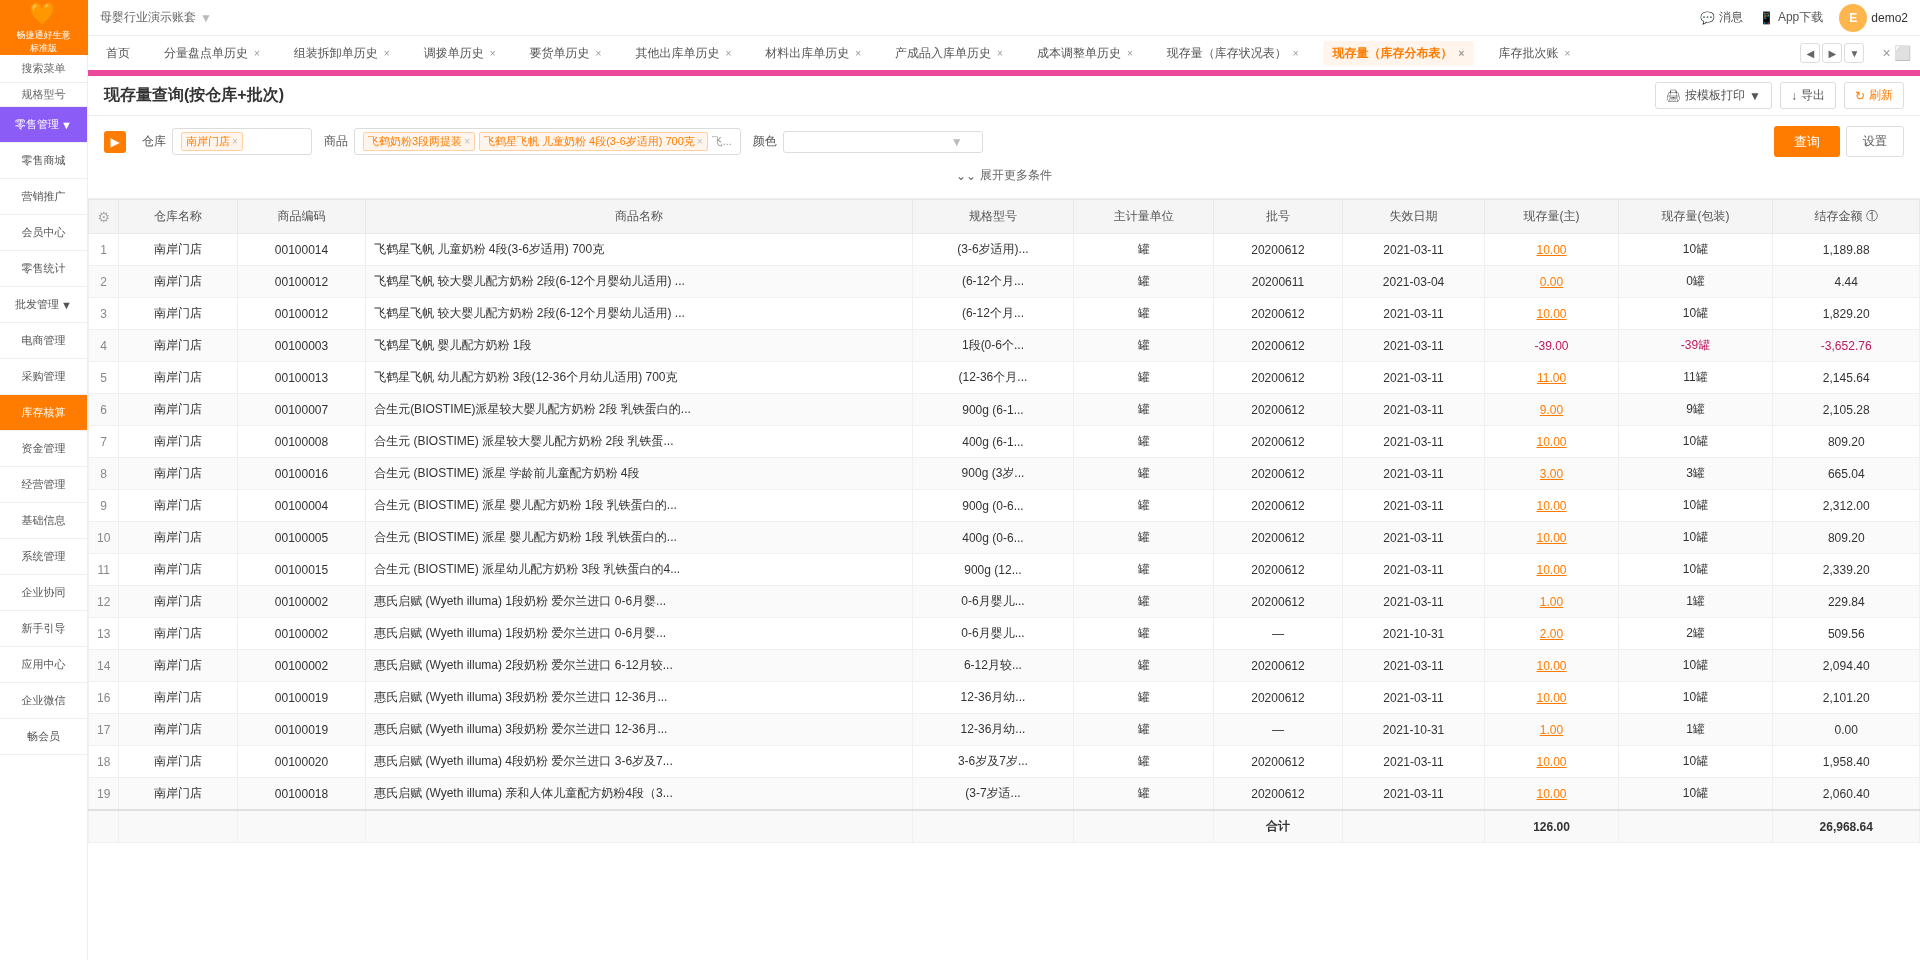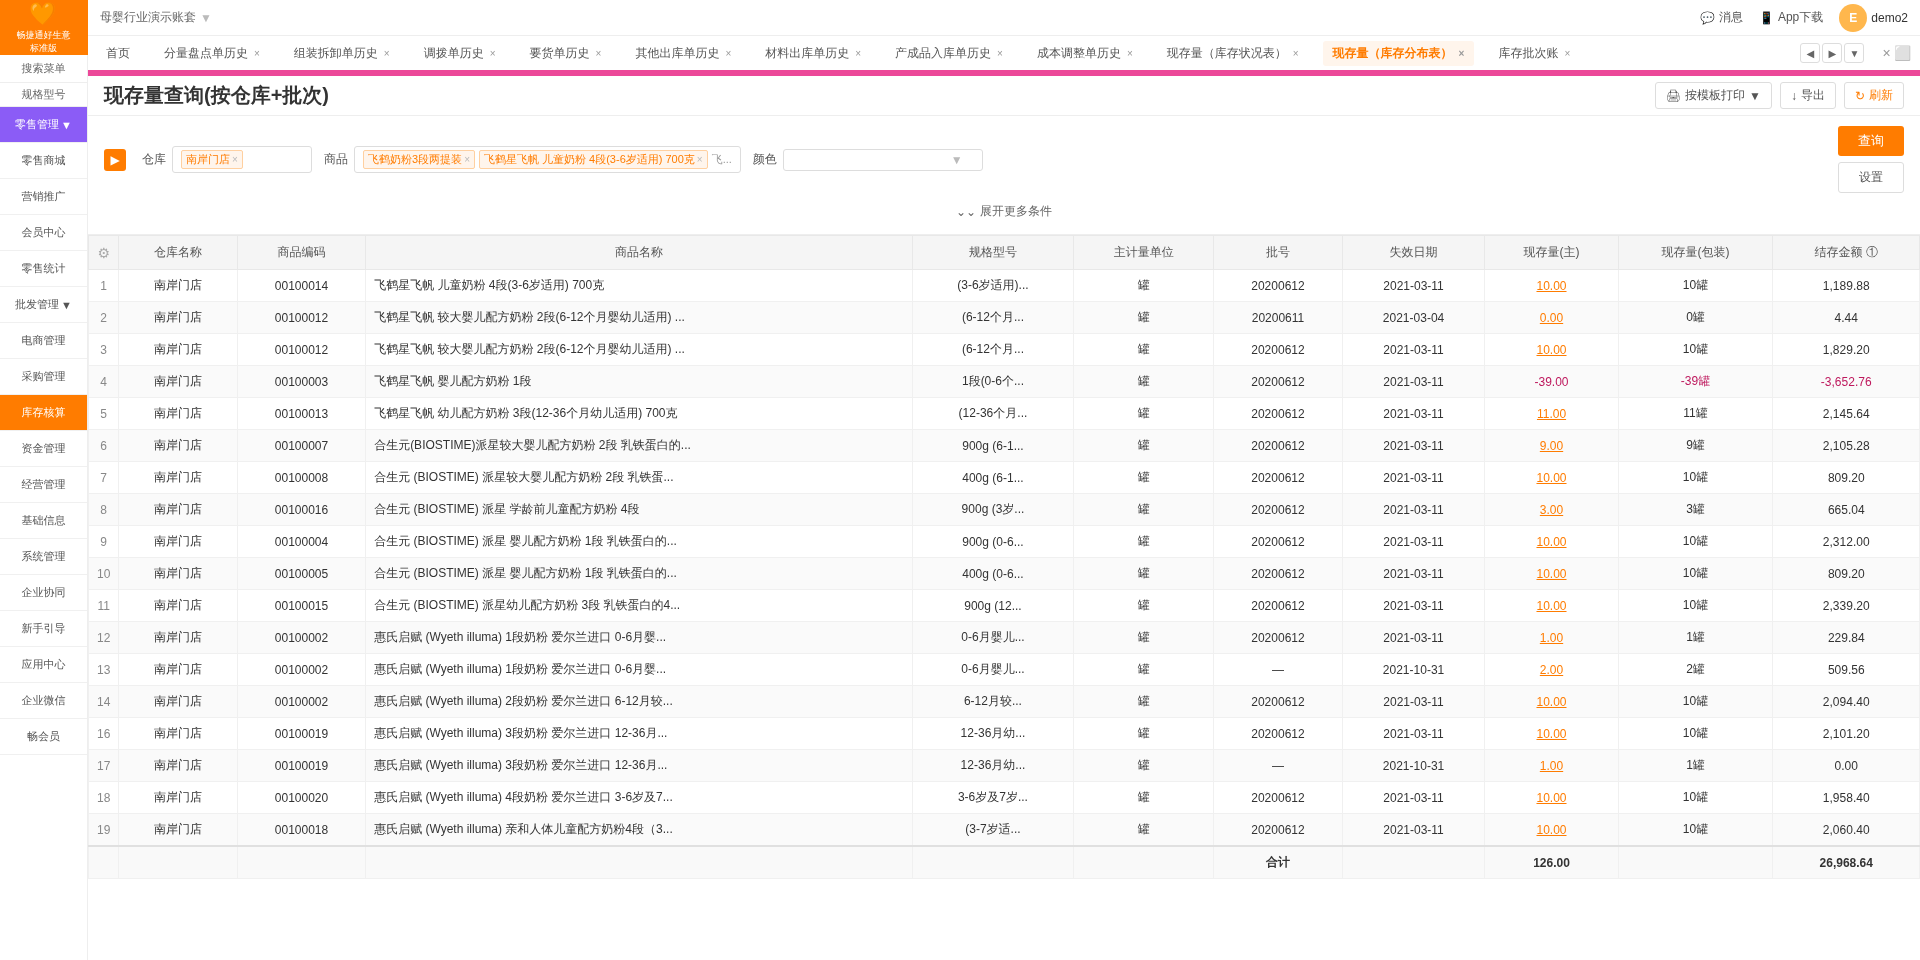--- a/index.html
+++ b/index.html
@@ -25,21 +25,21 @@
     .top-nav-item { padding: 4px 10px; font-size: 12px; color: #555; cursor: pointer; white-space: nowrap; display: flex; align-items: center; gap: 4px; border-radius: 3px; }
     .top-nav-item.active { background: #fff5ec; color: #ff7c00; font-weight: bold; }
     .top-nav-item .close-x { color: #999; font-size: 10px; margin-left: 2px; }
     .nav-arrows { display: flex; gap: 2px; margin-left: auto; }
     .nav-arrow-btn { width: 20px; height: 20px; border: 1px solid #ddd; border-radius: 3px; display: flex; align-items: center; justify-content: center; cursor: pointer; font-size: 10px; color: #666; }
     .nav-close-btns { display: flex; gap: 4px; margin-left: 4px; }
     .nav-close-btn { font-size: 14px; color: #999; cursor: pointer; }
 
     
     .header-bar { height: 40px; background: #fff; display: flex; align-items: center; padding: 0 16px; border-bottom: 1px solid #eee; flex-shrink: 0; gap: 12px; }
-    .header-title { font-size: 20px; font-weight: bold; color: #333; flex: 1; }
+    .header-title { font-size: 16px; font-weight: bold; color: #333; flex: 1; }
     .header-actions { display: flex; align-items: center; gap: 8px; }
     .btn-template { background: #fff; border: 1px solid #ddd; border-radius: 3px; padding: 4px 10px; font-size: 12px; color: #555; cursor: pointer; display: flex; align-items: center; gap: 4px; }
     .btn-export { background: #fff; border: 1px solid #ddd; border-radius: 3px; padding: 4px 10px; font-size: 12px; color: #555; cursor: pointer; display: flex; align-items: center; gap: 4px; }
     .btn-refresh { background: #fff; border: 1px solid #ddd; border-radius: 3px; padding: 4px 10px; font-size: 12px; color: #ff7c00; cursor: pointer; display: flex; align-items: center; gap: 4px; }
 
     
     .search-bar { background: #fff; padding: 10px 16px; border-bottom: 1px solid #eee; flex-shrink: 0; }
     .search-row { display: flex; align-items: center; gap: 12px; }
     .search-field { display: flex; align-items: center; gap: 6px; }
     .search-label { font-size: 12px; color: #555; white-space: nowrap; }
@@ -278,21 +278,21 @@
           <span class="dots">飞...</span>
         </div>
       </div>
       <div class="search-field">
         <span class="search-label">颜色</span>
         <div class="search-input-wrap" style="min-width:200px;">
           <input class="search-tag-input" style="min-width: 120px;">
           <span style="color:#bbb;">▼</span>
         </div>
       </div>
-      <div style="margin-left:auto;display:flex;gap:6px;flex-direction:column;">
+      <div style="margin-left:auto;display:flex;gap:6px;">
         <button class="btn-search">查询</button>
         <button class="btn-set">设置</button>
       </div>
     </div>
     <div class="expand-more">
       <span>⌄⌄</span>
       <span>展开更多条件</span>
     </div>
   </div>
 

